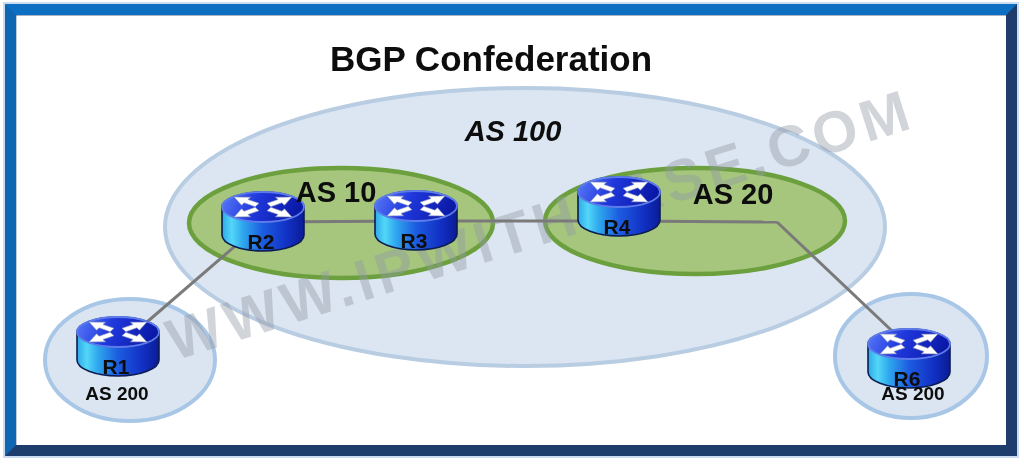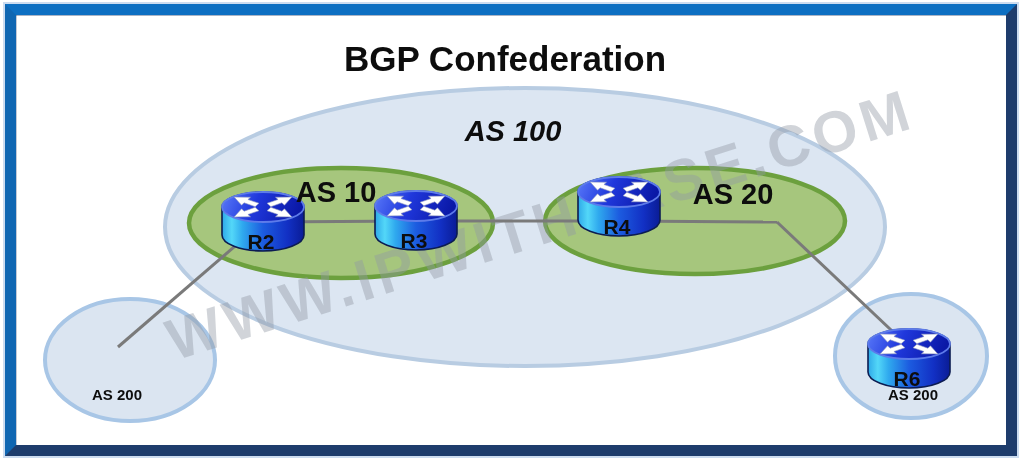--- a/index.html
+++ b/index.html
@@ -27,21 +27,21 @@
   .rlabel{
     position:absolute;left:0;right:4px;top:40px;text-align:center;
     font-size:21px;font-weight:bold;color:#0d0d0d;z-index:6;
   }
   .lbl{
     position:absolute;transform:translate(-50%,-50%);white-space:nowrap;
     font-weight:bold;color:#0d0d0d;z-index:6;
   }
   .title{font-size:35px;}
   .zone-lbl{font-size:29px;}
-  .stub-lbl{font-size:15px;text-align:center;}
+  .stub-lbl{font-size:19px;text-align:center;}
   .hidden-defs{position:absolute;width:0;height:0;}
 </style>
 </head>
 <body>
 
 <div class="canvas">
 
   <div class="frame"></div>
 
   <svg class="hidden-defs" aria-hidden="true">
@@ -83,20 +83,26 @@
   <div class="watermark">WWW.IPWITHEASE.COM</div>
 
   <svg class="links" width="1024" height="475" viewBox="0 0 1024 475" stroke="#7a7a7a" stroke-width="3">
     <line x1="118" y1="347" x2="263" y2="222"></line>
     <line x1="263" y1="222" x2="416" y2="221"></line>
     <line x1="416" y1="221" x2="619" y2="221"></line>
     <line x1="619" y1="221" x2="777" y2="222"></line>
     <line x1="777" y1="222" x2="909" y2="347"></line>
   </svg>
 
+  <div class="router" style="left:74px;top:315px;">
+    <svg width="88" height="64" viewBox="0 0 88 64">
+        <use href="#router-sym"></use>
+      </svg>
+    <span class="rlabel">R1</span>
+  </div>
   <div class="router" style="left:219px;top:190px;">
     <svg width="88" height="64" viewBox="0 0 88 64">
         <use href="#router-sym"></use>
       </svg>
     <span class="rlabel">R2</span>
   </div>
   <div class="router" style="left:372px;top:189px;">
     <svg width="88" height="64" viewBox="0 0 88 64">
         <use href="#router-sym"></use>
       </svg>
@@ -108,20 +114,20 @@
       </svg>
     <span class="rlabel">R4</span>
   </div>
   <div class="router" style="left:865px;top:327px;">
     <svg width="88" height="64" viewBox="0 0 88 64">
         <use href="#router-sym"></use>
       </svg>
     <span class="rlabel">R6</span>
   </div>
 
-  <div class="lbl title" style="left:505px;top:59px;">BGP Confederation</div>
+  <div class="lbl title" style="left:491px;top:59px;">BGP Confederation</div>
   <div class="lbl zone-lbl" style="left:513px;top:131px;font-style:italic;">AS 100</div>
   <div class="lbl zone-lbl" style="left:336px;top:192px;">AS 10</div>
   <div class="lbl zone-lbl" style="left:700px;top:194px;margin-left:33px;">AS 20</div>
   <div class="lbl stub-lbl" style="left:117px;top:394px;">AS 200</div>
   <div class="lbl stub-lbl" style="left:913px;top:394px;">AS 200</div>
 
 </div>
 
 </body></html>

